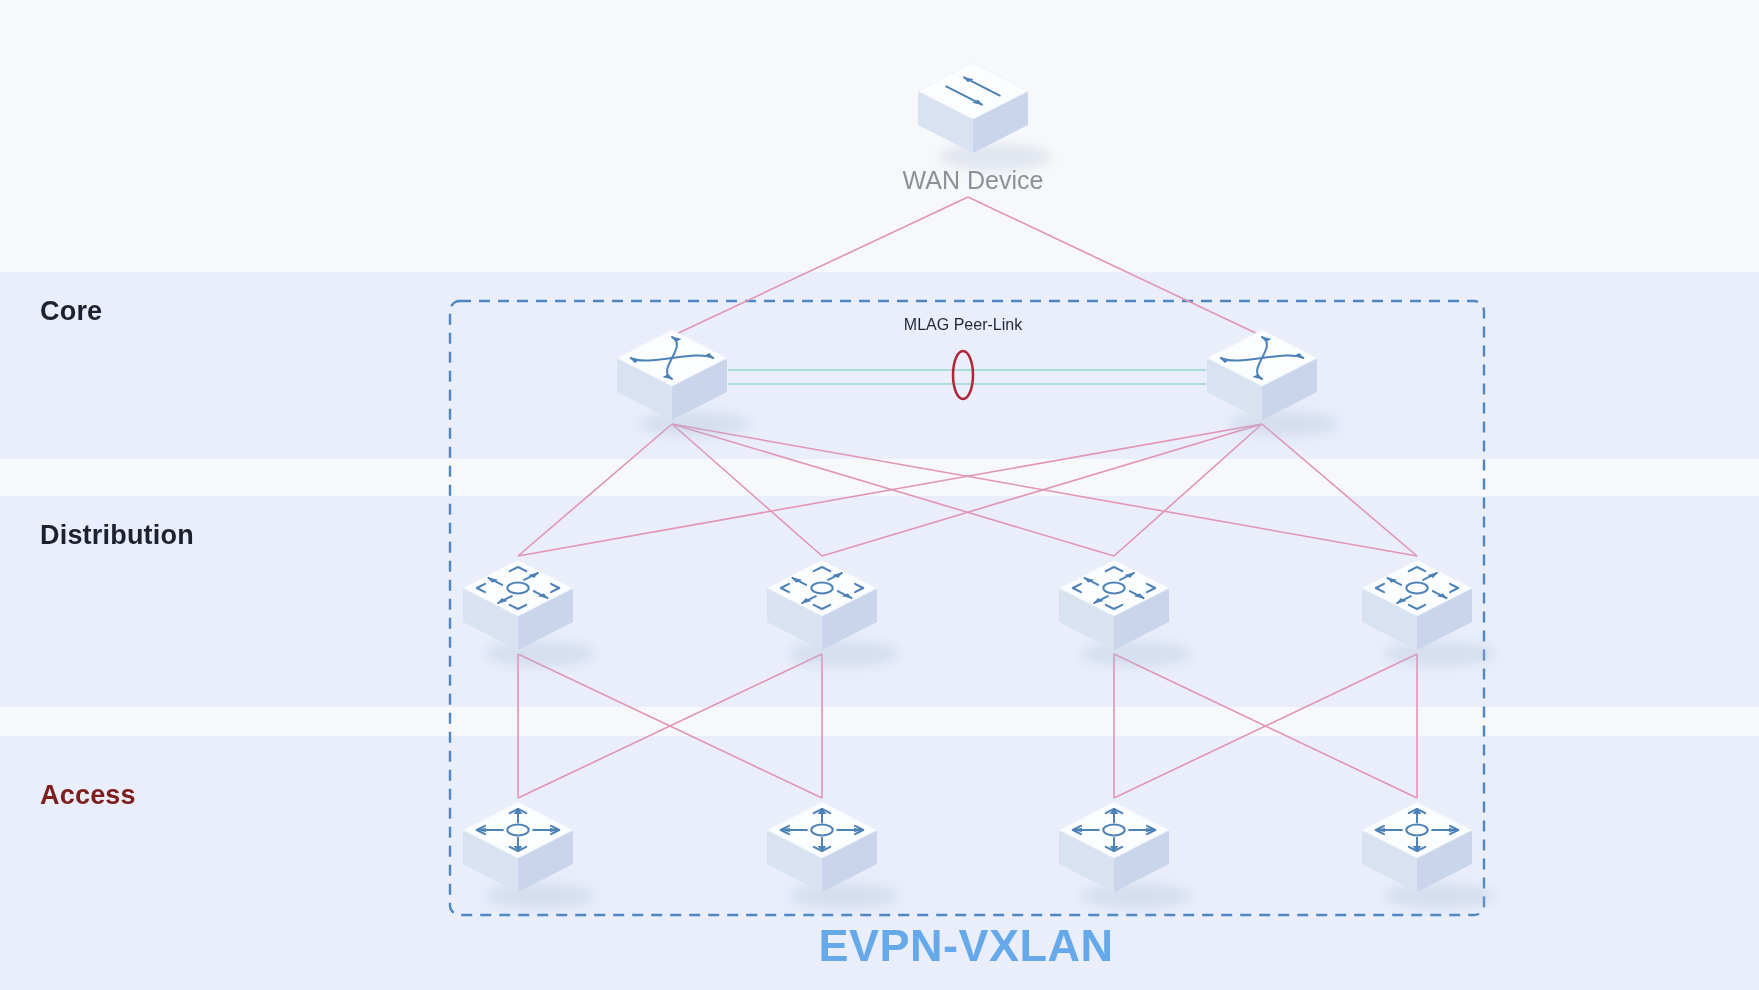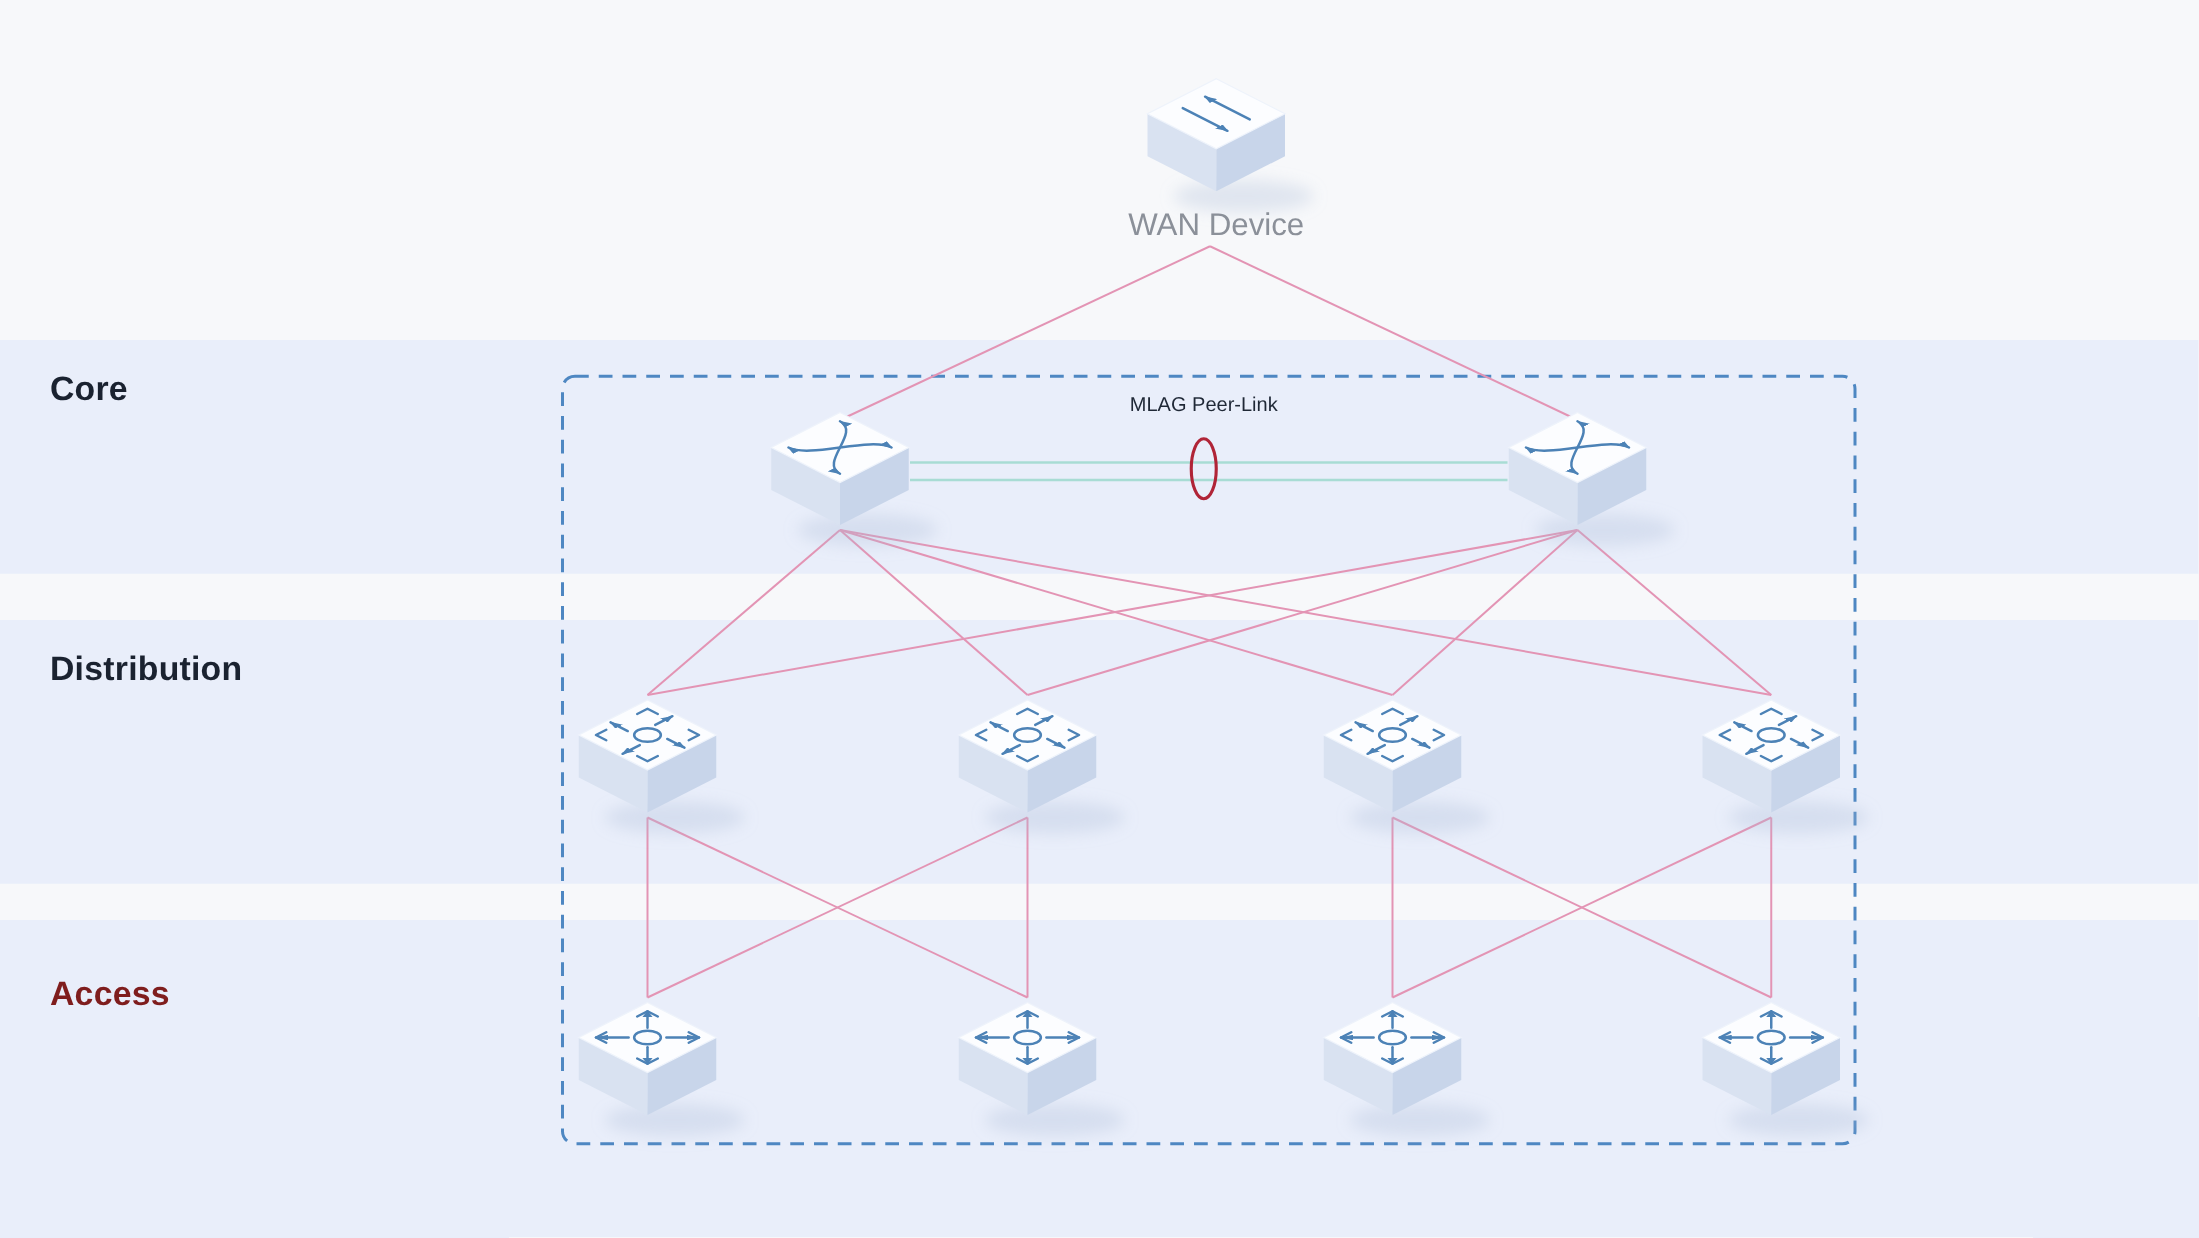--- a/index.html
+++ b/index.html
@@ -225,13 +225,14 @@
           <path d="M-30,-18 L-30,-30 L-18,-30" vector-effect="non-scaling-stroke"></path>
           <path d="M18,-30 L30,-30 L30,-18" vector-effect="non-scaling-stroke"></path>
           <path d="M30,18 L30,30 L18,30" vector-effect="non-scaling-stroke"></path>
           <path d="M-18,30 L-30,30 L-30,18" vector-effect="non-scaling-stroke"></path>
         </g>
       </g>
     </svg>
 
   <div class="float-label wan-label" style="left: 973px; top: 166px; color: rgb(139, 144, 153);">WAN Device</div>
   <div class="float-label mlag-label" style="left: 963px; top: 316px; color: rgb(31, 40, 54);">MLAG Peer-Link</div>
+  <div class="float-label evpn-label" style="left: 966px; top: 920px; color: rgb(102, 169, 234);">EVPN-VXLAN</div>
 </div>
 
 </body></html>

